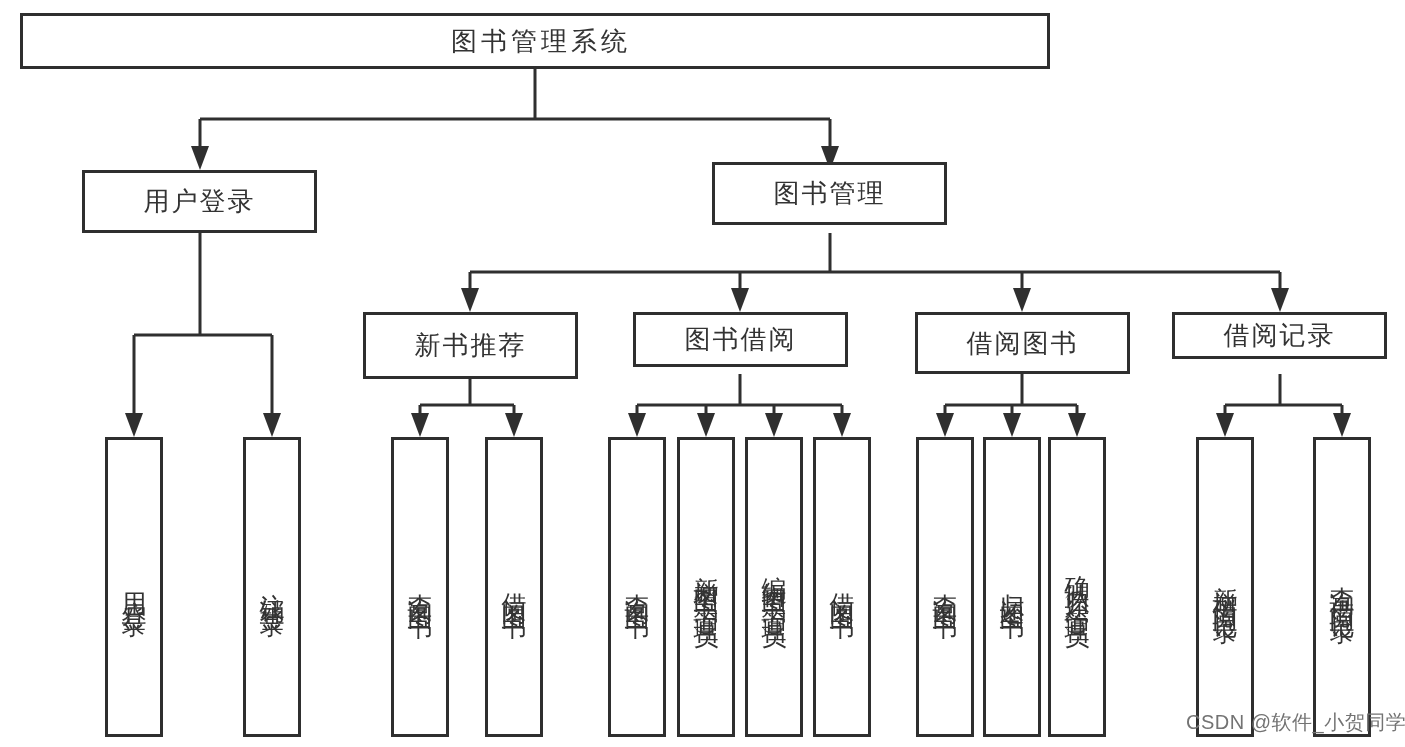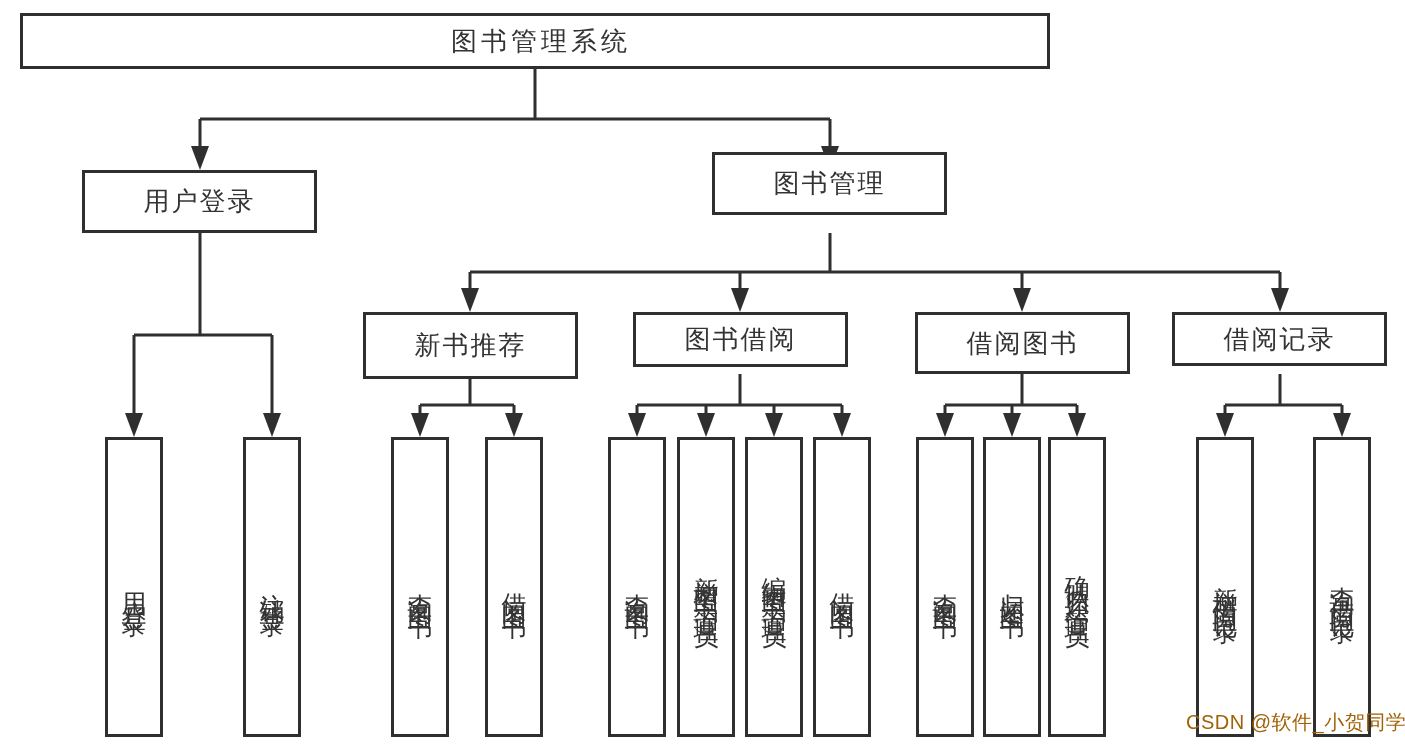--- a/index.html
+++ b/index.html
@@ -32,21 +32,21 @@
     text-orientation:mixed;
     font-size:25px;
     letter-spacing:7px;
     line-height:1;
     color:#333333;
   }
   .watermark{
     position:absolute;
     left:1186px;top:709px;
     font-size:20px;
-    color:#a16207;
+    color:#737373;
     letter-spacing:0.5px;
     white-space:nowrap;
     z-index:5;
   }
 </style>
 </head>
 <body>
 
 <div class="canvas">
 
@@ -81,34 +81,34 @@
     </g>
   </svg>
 
   <div class="box root" style="left:20px;top:13px;width:1030px;height:56px">
     <span class="hlabel">图书管理系统</span>
   </div>
 
   <div class="box" style="left:82px;top:170px;width:235px;height:63px">
     <span class="hlabel">用户登录</span>
   </div>
-  <div class="box" style="left:712px;top:152px;width:235px;height:63px">
+  <div class="box" style="left:712px;top:162px;width:235px;height:63px">
     <span class="hlabel">图书管理</span>
   </div>
 
   <div class="box" style="left:363px;top:312px;width:215px;height:67px">
     <span class="hlabel">新书推荐</span>
   </div>
   <div class="box" style="left:633px;top:312px;width:215px;height:55px">
     <span class="hlabel">图书借阅</span>
   </div>
   <div class="box" style="left:915px;top:312px;width:215px;height:62px">
     <span class="hlabel">借阅图书</span>
   </div>
-  <div class="box" style="left:1172px;top:312px;width:215px;height:54px">
+  <div class="box" style="left:1172px;top:312px;width:215px;height:47px">
     <span class="hlabel">借阅记录</span>
   </div>
 
   <div class="box" style="left:105px;top:437px;width:58px;height:300px">
     <span class="vlabel">用户登录</span>
   </div>
   <div class="box" style="left:243px;top:437px;width:58px;height:300px">
     <span class="vlabel">注销登录</span>
   </div>
 

